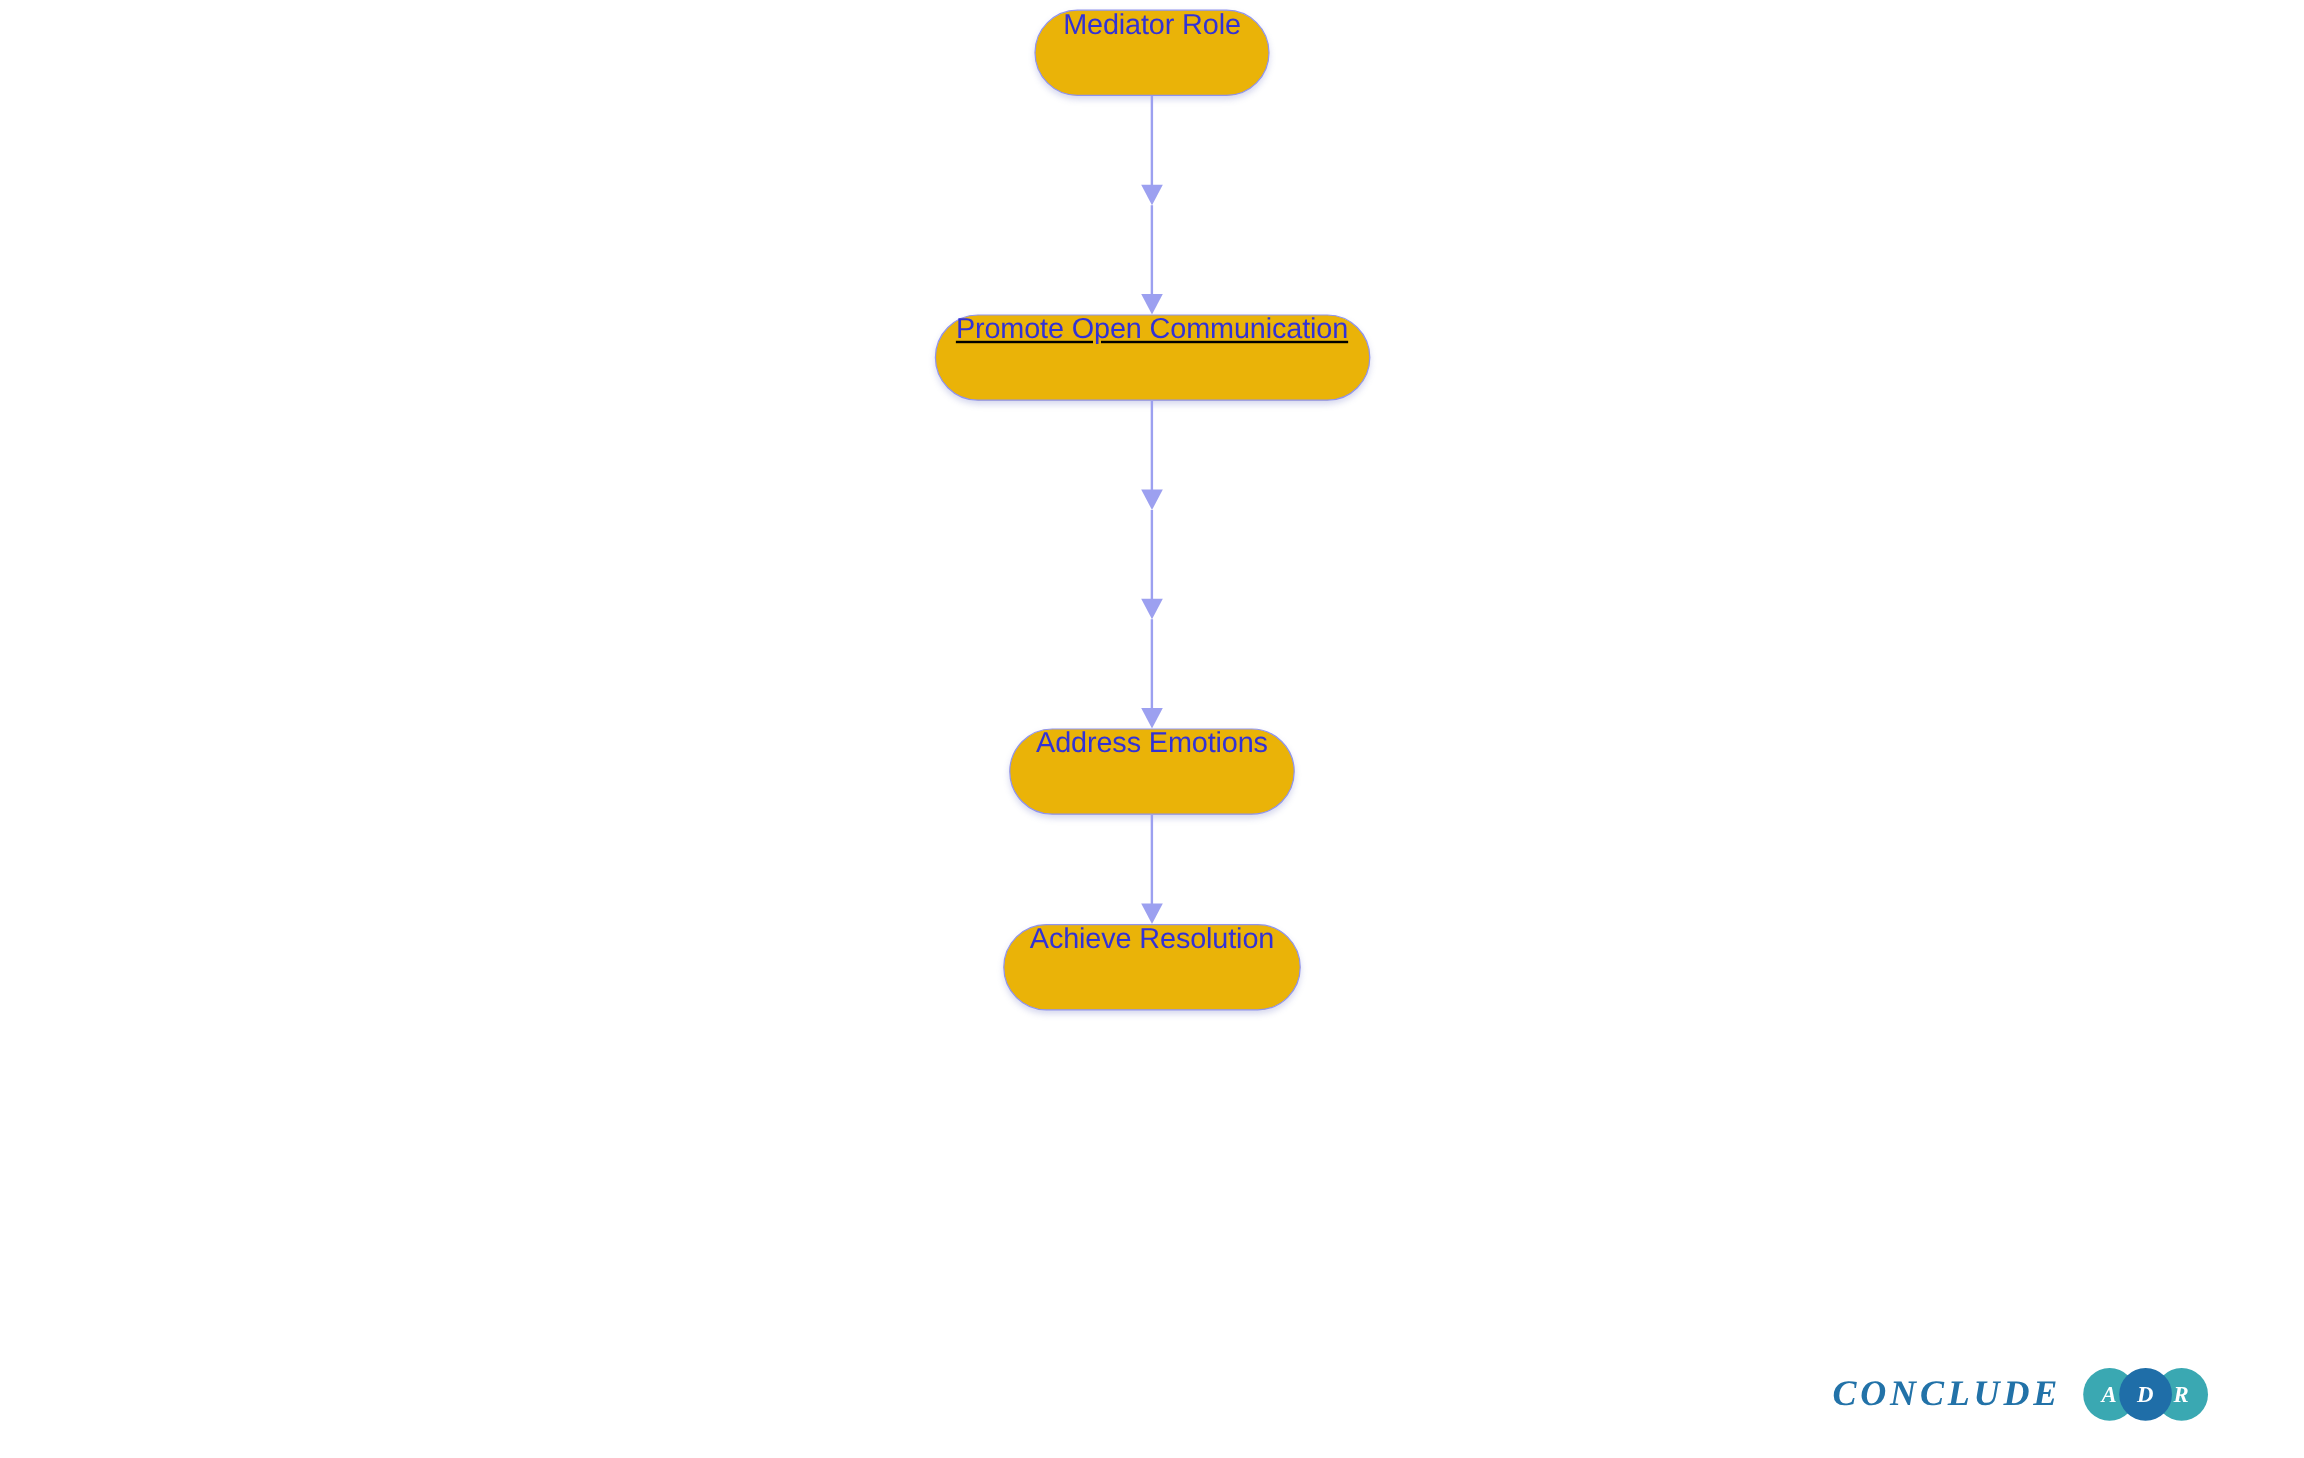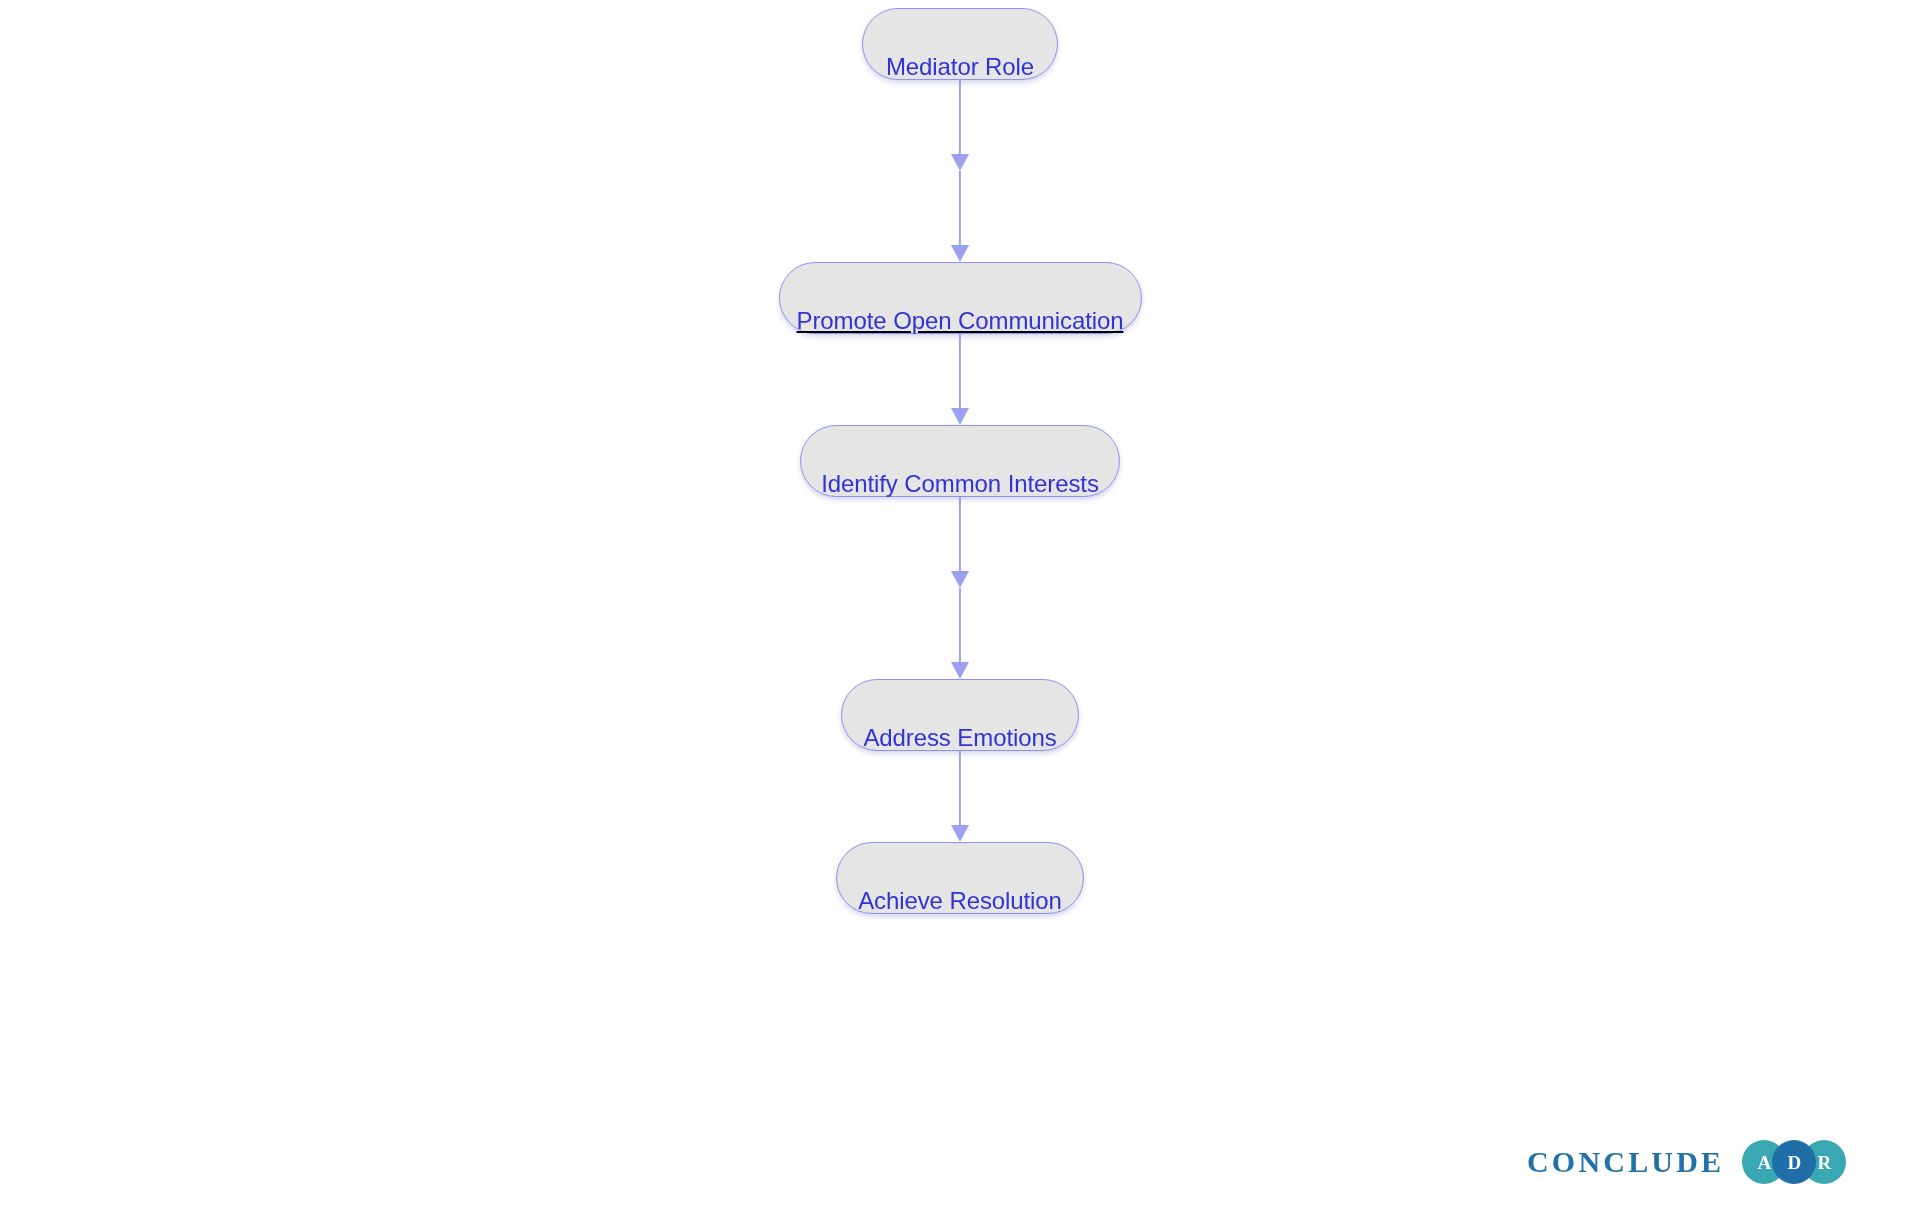--- a/index.html
+++ b/index.html
@@ -32,23 +32,23 @@
     display: flex;
     flex-direction: column;
     align-items: center;
   }
 
   
   .node {
     box-sizing: border-box;
     height: 72px;
     display: flex;
-    align-items: flex-end;
+    align-items: flex-start;
     justify-content: center;
-    background: #e5e5e5;
+    background: #eab308;
     border: 1.6px solid #8f93ee;
     border-radius: 36px;
     box-shadow: 0 3px 5px rgba(120, 125, 200, 0.30);
     padding: 0 30px;
     white-space: nowrap;
   }
   .node-label {
     color: #3232d6;
     font-size: 24px;
     line-height: 1;
@@ -93,20 +93,21 @@
   }
 
   
   #brand-logo {
     position: absolute;
     left: 1527px;
     top: 1140px;
     display: flex;
     align-items: center;
     gap: 18px;
+    font-style: italic;
   }
   .brand-word {
     color: #2272a8;
     font-family: "Liberation Serif", serif;
     font-size: 30px;
     font-weight: 700;
     letter-spacing: 3.2px;
     line-height: 1;
   }
   .brand-circles {
@@ -156,23 +157,20 @@
 
     <div class="node w-promote">
       <span class="node-label">Promote Open Communication</span>
     </div>
 
     <div class="connector">
       <div class="stem"></div>
       <div class="head"></div>
     </div>
 
-    <div class="node w-identify">
-      <span class="node-label">Identify Common Interests</span>
-    </div>
 
     <div class="connector">
       <div class="stem"></div>
       <div class="head"></div>
     </div>
 
 
     <div class="connector">
       <div class="stem"></div>
       <div class="head"></div>

